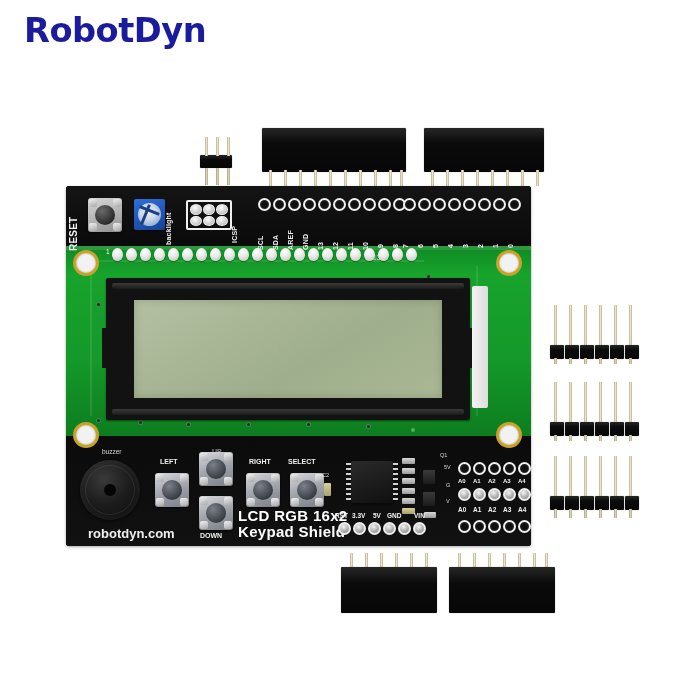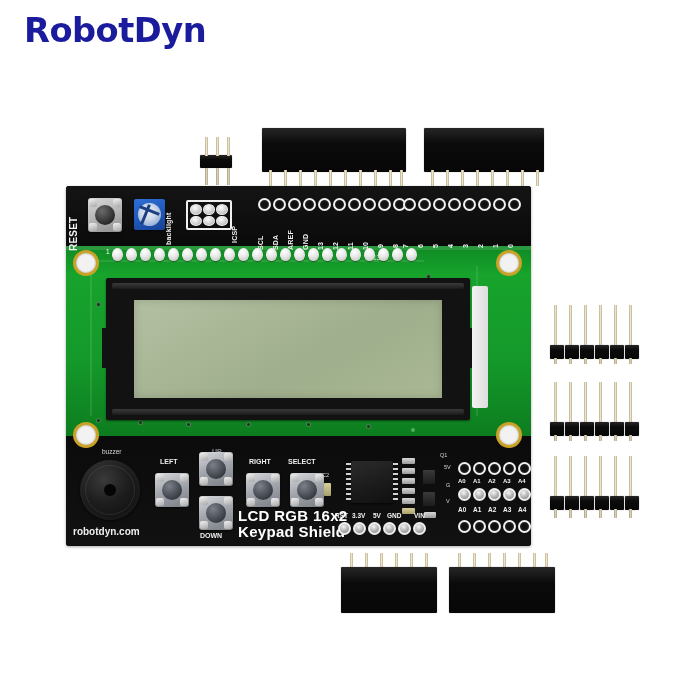--- a/index.html
+++ b/index.html
@@ -530,21 +530,21 @@
       <div class="lcd-screen"></div>
       <div class="lcd-ear" style="left:-4px;top:50px;"></div>
       <div class="lcd-ear" style="right:-4px;top:50px;"></div>
     </div>
     <div class="white-conn"></div>
 
     <div class="silk-tiny" style="left:36px;top:262px;">buzzer</div>
     <div class="buzzer" style="left:14px;top:274px;">
       <div class="ring"></div>
     </div>
-    <div class="silk-small" style="left:7px;top:340px;font-size:10px;">robotdyn.com</div>
+    <div class="silk-small" style="left:22px;top:340px;font-size:13px;">robotdyn.com</div>
 
     <div class="silk-small" style="left:94px;top:272px;font-size:7px;">LEFT</div>
     <div class="tact clear" style="left:89px;top:287px;">
       <div class="leg tl"></div>
       <div class="leg tr"></div>
       <div class="leg bl"></div>
       <div class="leg br"></div>
     </div>
 
     <div class="silk-small" style="left:146px;top:262px;font-size:7px;opacity:.55;">UP</div>

